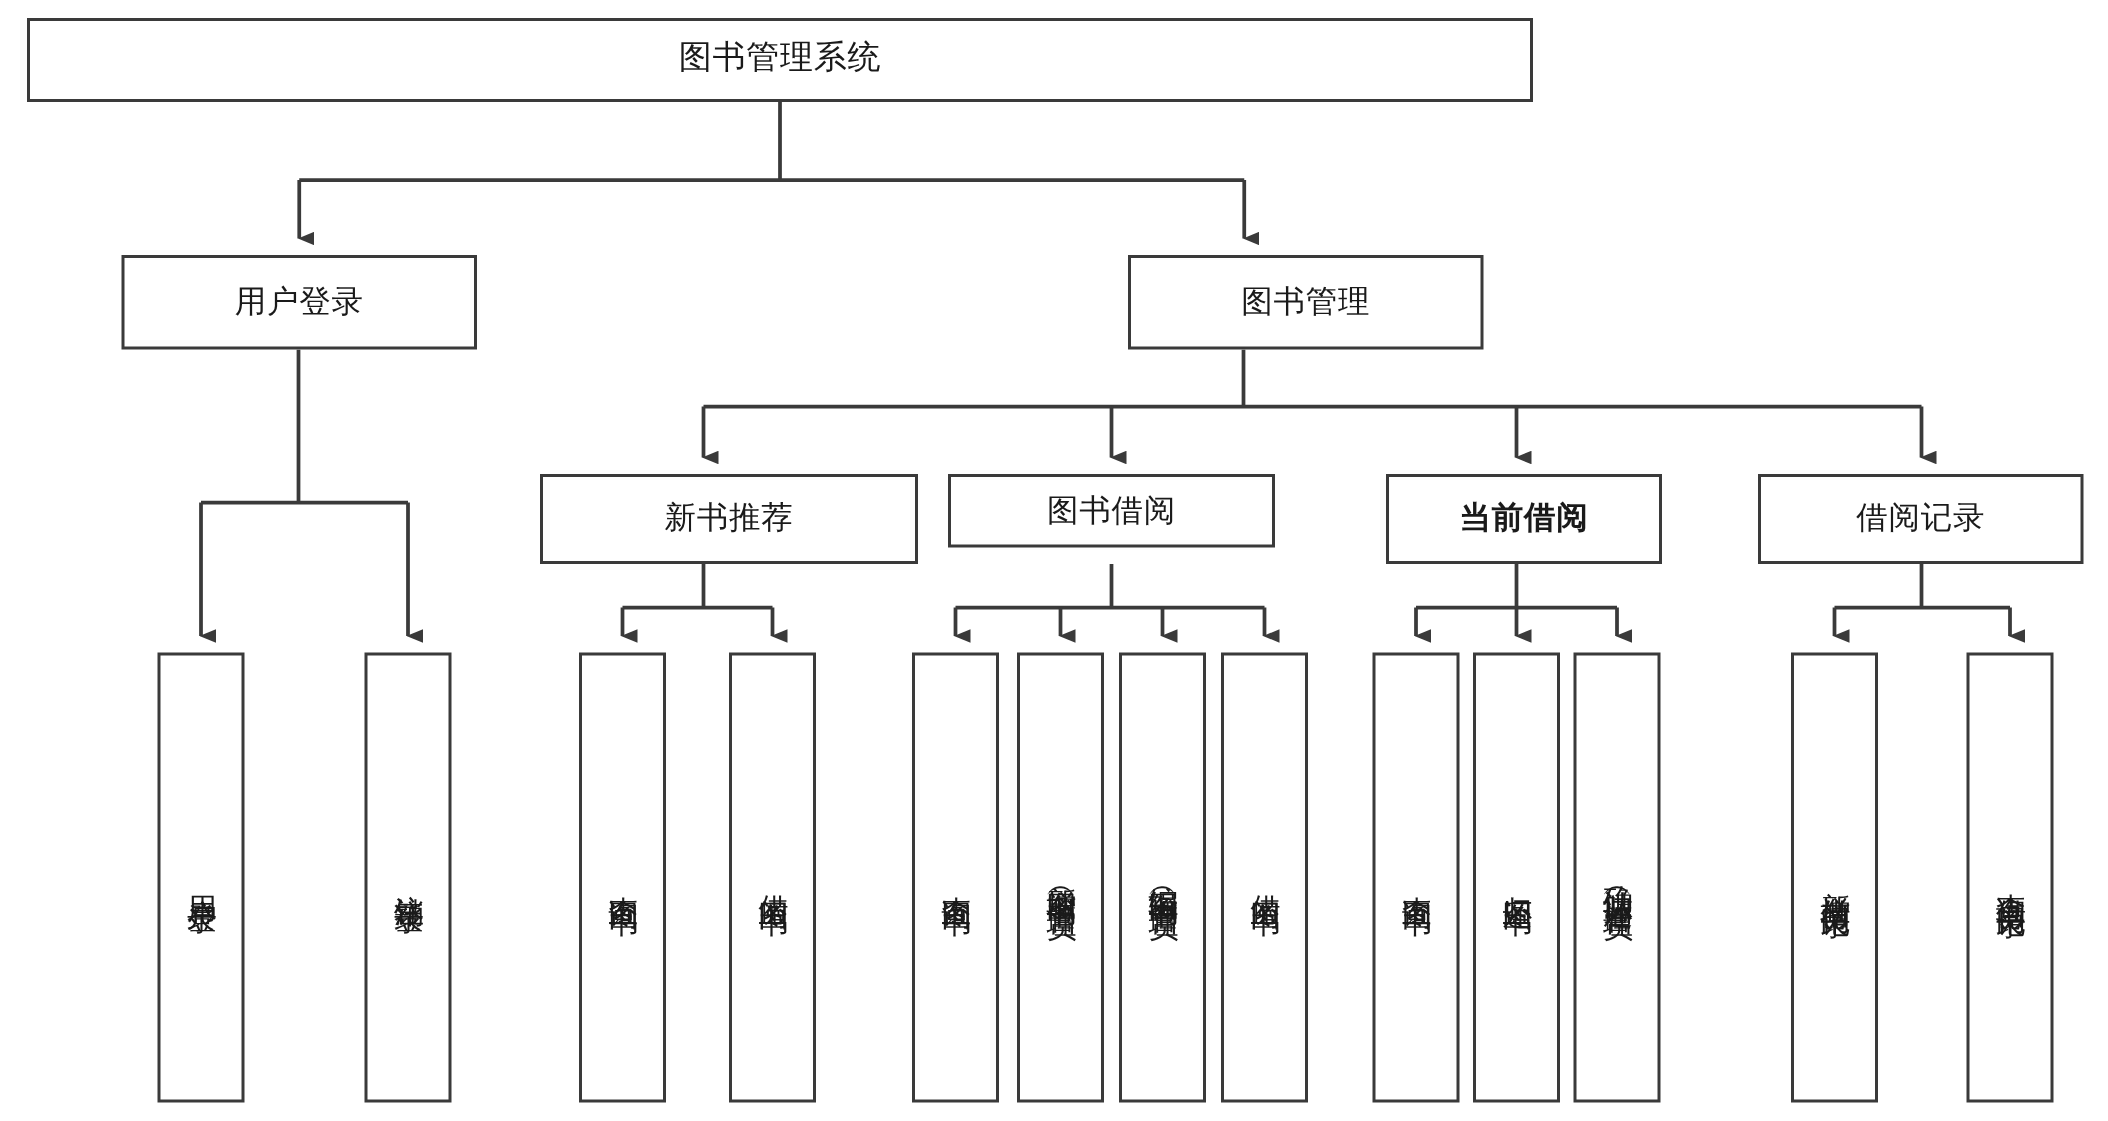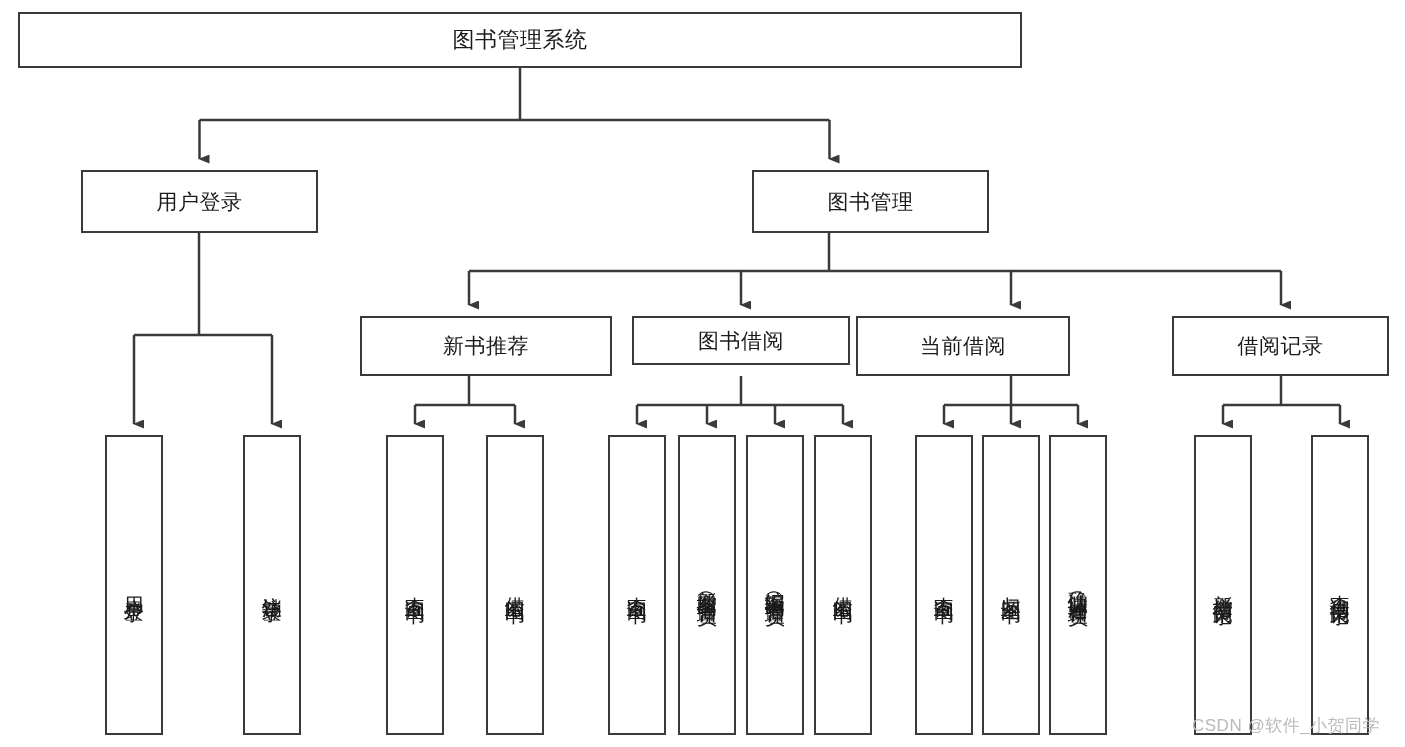--- a/index.html
+++ b/index.html
@@ -104,36 +104,36 @@
         <line x1="1011" y1="405" x2="1011" y2="424" marker-end="url(#arrowhead)"></line>
         <line x1="1078" y1="405" x2="1078" y2="424" marker-end="url(#arrowhead)"></line>
         <line x1="1281" y1="376" x2="1281" y2="405"></line>
         <line x1="1223" y1="405" x2="1340" y2="405"></line>
         <line x1="1223" y1="405" x2="1223" y2="424" marker-end="url(#arrowhead)"></line>
         <line x1="1340" y1="405" x2="1340" y2="424" marker-end="url(#arrowhead)"></line>
       </g>
   </svg>
 
   <div id="node-layer">
-      <div class="node-box root" style="left: 18px; top: 12px; width: 1004px; height: 56px;">
+      <div class="node-box root" style="left: 18px; top: 12px; width: 1004px; height: 56px; font-family: Liberation Mono, monospace;">
         <span class="node-label">图书管理系统</span>
       </div>
       <div class="node-box" style="left: 81px; top: 170px; width: 237px; height: 63px;">
         <span class="node-label">用户登录</span>
       </div>
       <div class="node-box" style="left: 711px; top: 170px; width: 237px; height: 63px; margin-left: 41px;">
         <span class="node-label">图书管理</span>
       </div>
       <div class="node-box" style="left: 360px; top: 316px; width: 252px; height: 60px;">
         <span class="node-label">新书推荐</span>
       </div>
       <div class="node-box" style="left: 632px; top: 316px; width: 218px; height: 49px;">
         <span class="node-label">图书借阅</span>
       </div>
-      <div class="node-box" style="left: 856px; top: 316px; width: 214px; height: 60px;">
+      <div class="node-box" style="left: 924px; top: 316px; width: 184px; height: 60px; font-weight: bold;">
         <span class="node-label">当前借阅</span>
       </div>
       <div class="node-box" style="left: 1172px; top: 316px; width: 217px; height: 60px;">
         <span class="node-label">借阅记录</span>
       </div>
       <div class="node-box vertical" style="left: 105px; top: 435px; width: 58px; height: 300px;">
         <span class="node-label">用户登录</span>
       </div>
       <div class="node-box vertical" style="left: 243px; top: 435px; width: 58px; height: 300px;">
         <span class="node-label">注销登录</span>
@@ -166,15 +166,14 @@
         <span class="node-label">确认归还（管理员）</span>
       </div>
       <div class="node-box vertical" style="left: 1194px; top: 435px; width: 58px; height: 300px;">
         <span class="node-label">新增借阅记录</span>
       </div>
       <div class="node-box vertical" style="left: 1311px; top: 435px; width: 58px; height: 300px;">
         <span class="node-label">查询借阅记录</span>
       </div>
     </div>
 
-  <div class="watermark" style="left: 1192px; top: 714px; color: rgb(185, 185, 185);">CSDN @软件_小贺同学</div>
 
 </div>
 
 </body></html>

